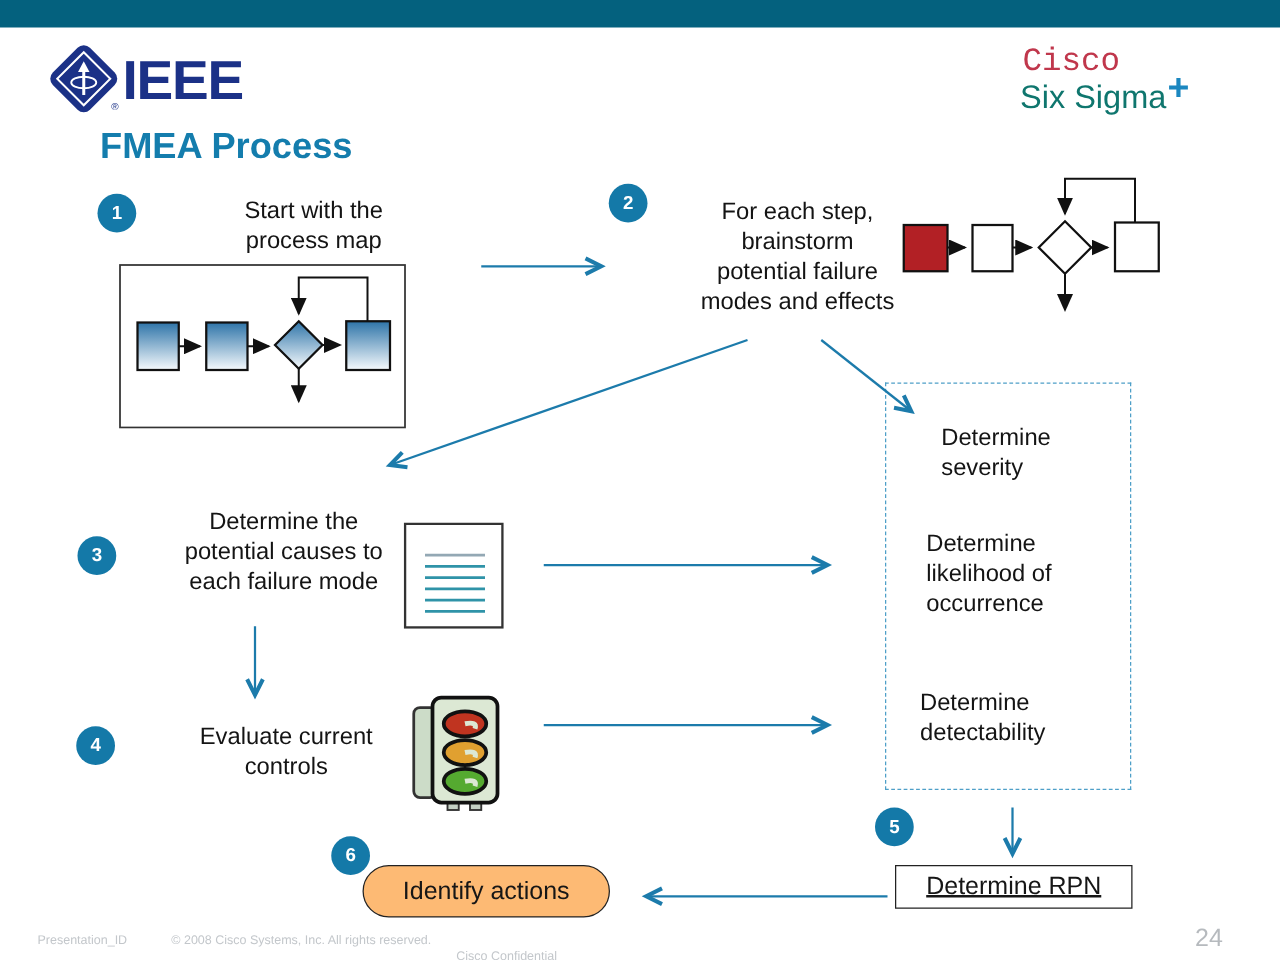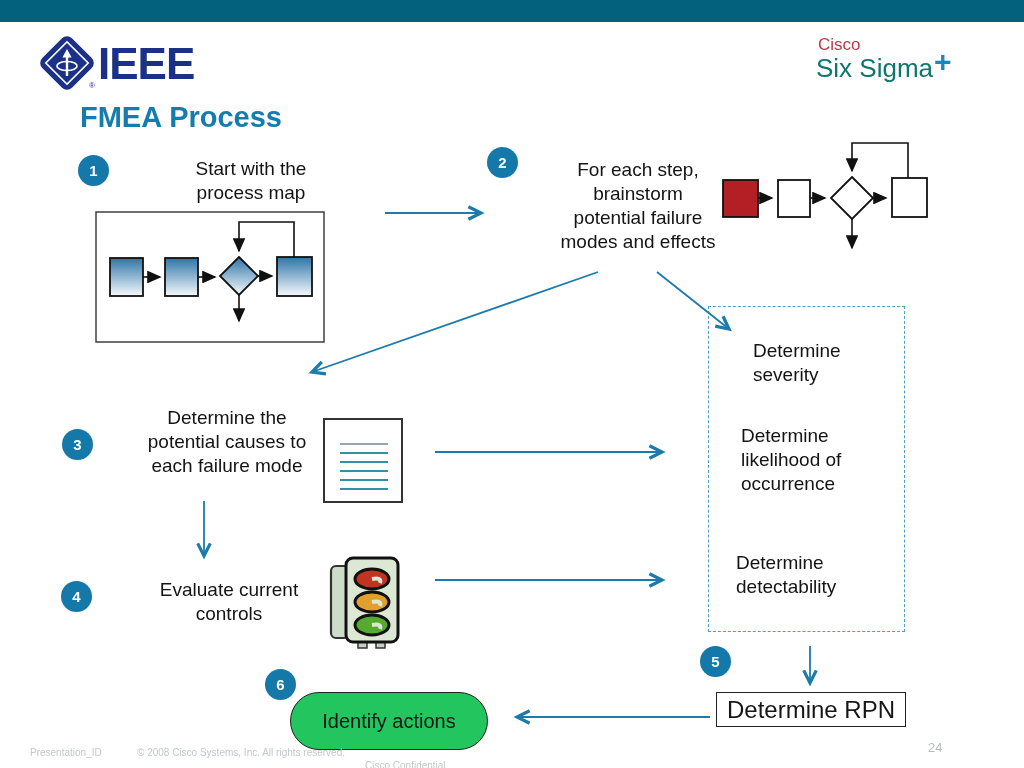--- a/index.html
+++ b/index.html
@@ -13,30 +13,30 @@
   #topbar{left:0;top:0;width:1024px;height:22px;background:#04617e;}
   #title{left:80px;top:101px;font-size:29px;font-weight:bold;color:#147dad;letter-spacing:0;text-align:right;}
   .stepcircle{
     width:31px;height:31px;border-radius:50%;background:#1479a8;color:#fff;
     font-size:15px;font-weight:bold;display:flex;align-items:center;justify-content:center;
   }
   .steptext{font-size:19px;line-height:24px;color:#141414;text-align:center;}
   .assess{font-size:19px;line-height:24px;color:#141414;}
   #dashedbox{left:708px;top:306px;width:197px;height:326px;border:1.5px dashed #4e9fc8;box-sizing:border-box;background:transparent;}
   #rpnbox{left:716px;top:692px;width:190px;height:35px;border:1.5px solid #222;box-sizing:border-box;
-    display:flex;align-items:center;justify-content:center;font-size:24px;background:#fff;}
-  #actionsoval{left:290px;top:692px;width:198px;height:58px;border:1.6px solid #222;border-radius:29px;
-    box-sizing:border-box;display:flex;align-items:center;justify-content:center;font-size:20px;background:#22c55e;}
+    display:flex;align-items:center;justify-content:center;font-size:20px;background:#fff;text-decoration:underline;}
+  #actionsoval{left:290px;top:692px;width:198px;height:42px;border:1.6px solid #222;border-radius:29px;
+    box-sizing:border-box;display:flex;align-items:center;justify-content:center;font-size:20px;background:#fdba74;}
   #cisco-logo{left:816px;top:36px;line-height:1;}
-  #cisco-word{font-size:17px;color:#c0374c;margin-left:2px;}
+  #cisco-word{font-size:26px;color:#c0374c;margin-left:2px;font-family:Liberation Mono, monospace;}
   #sixsigma-row{display:flex;align-items:flex-start;margin-top:2px;}
   #sixsigma-word{font-size:26px;color:#0f766e;}
   #sixsigma-plus{font-size:30px;font-weight:bold;color:#1b87c0;margin-left:1px;margin-top:-8px;}
   .footertxt{font-size:10px;color:#c3c7cb;top:747px;}
-  #pagenum{left:928px;top:740px;font-size:13px;color:#b6babe;}
+  #pagenum{left:956px;top:740px;font-size:20px;color:#b6babe;}
   svg{display:block;}
   .noptr{pointer-events:none;}
 </style>
 </head>
 <body>
 
 <div id="slide">
 
   <div class="abs" id="topbar"></div>
 

